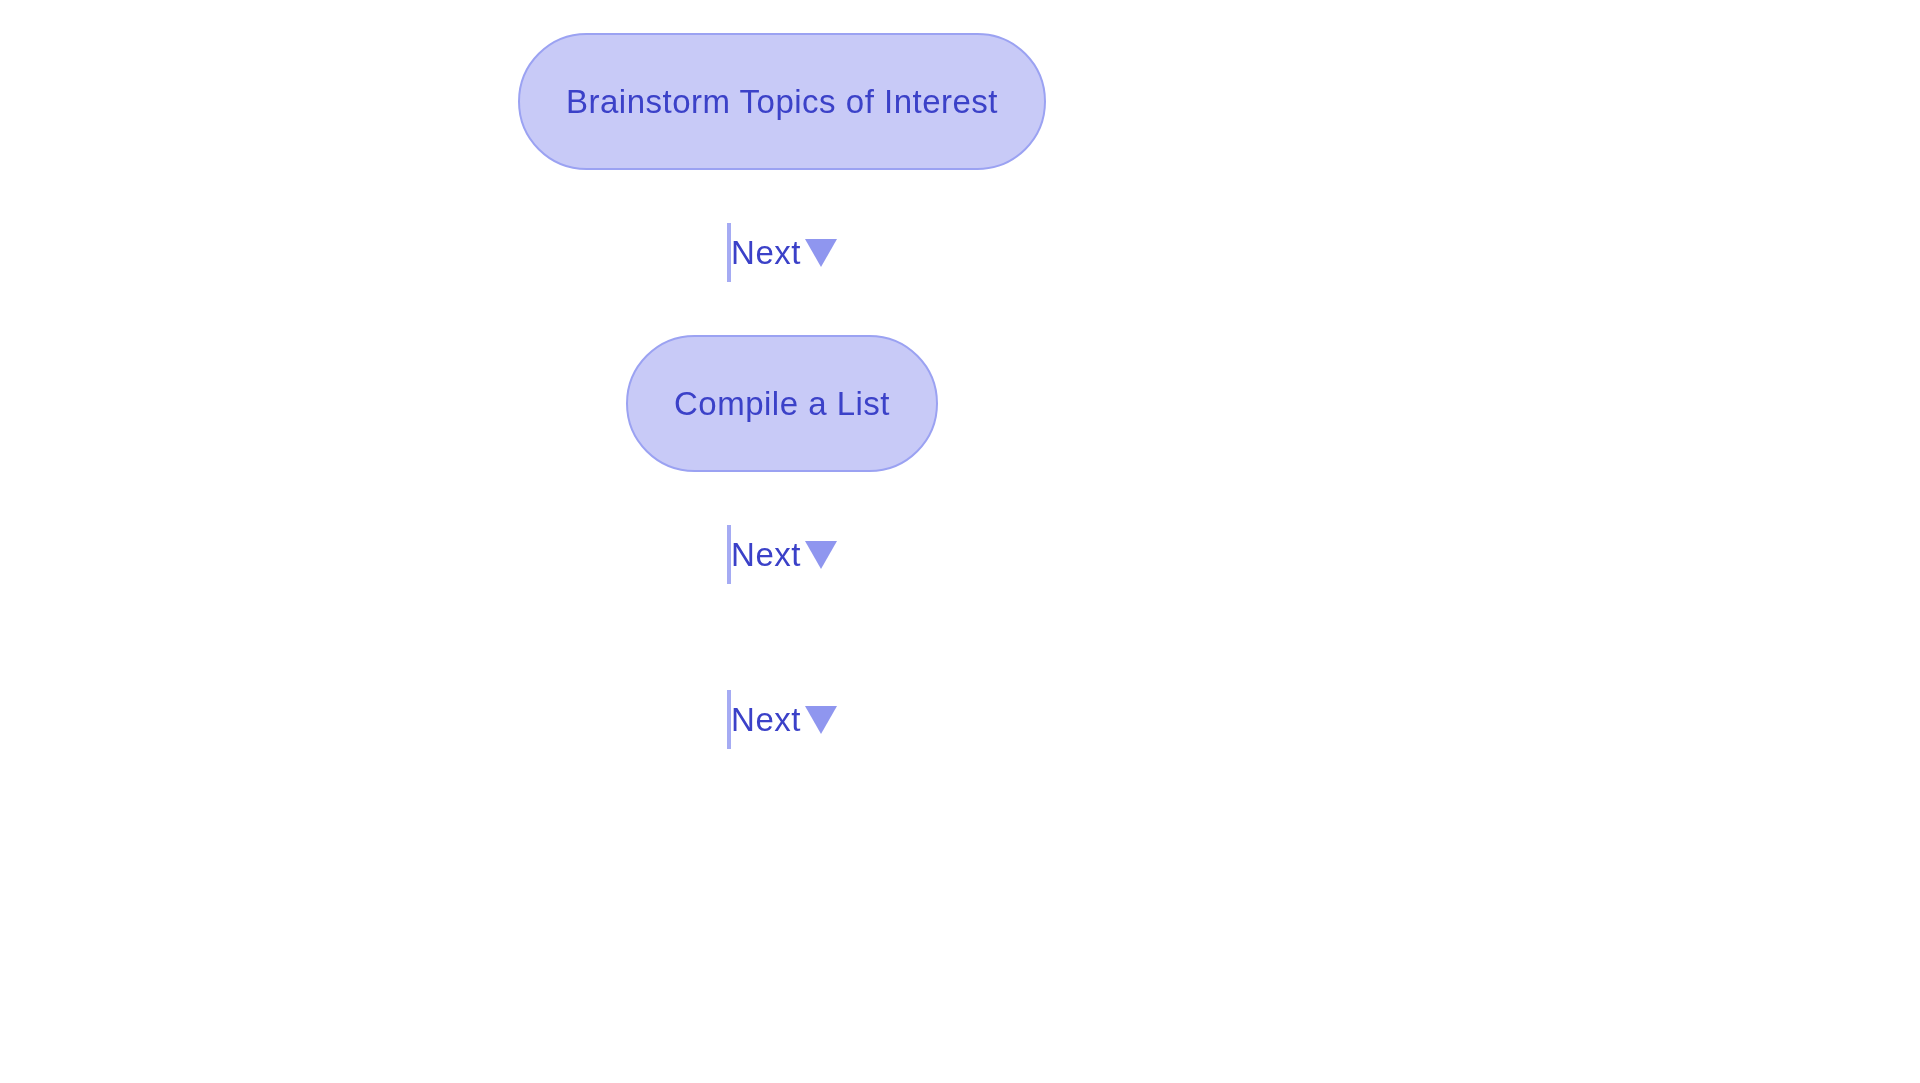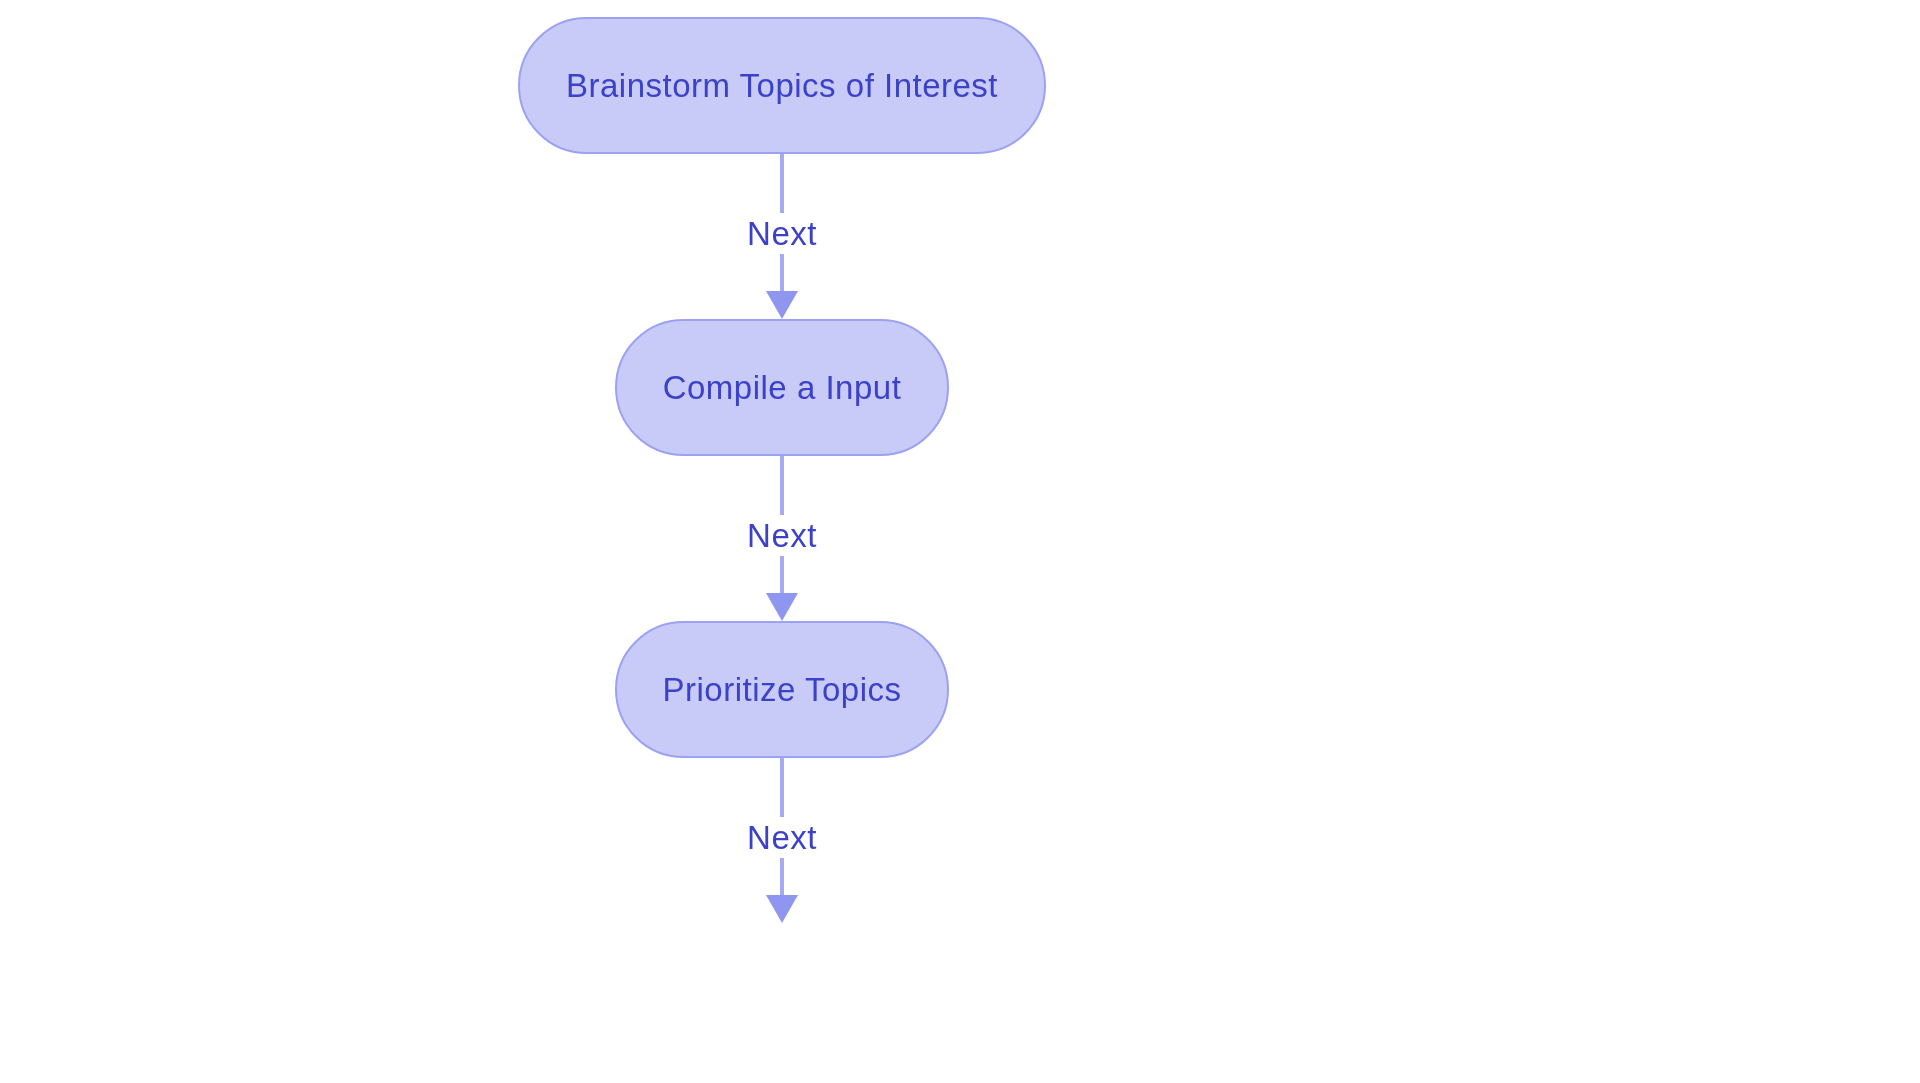--- a/index.html
+++ b/index.html
@@ -22,42 +22,42 @@
     background: var(--canvas-bg);
     overflow: hidden;
     font-family: "Liberation Sans", "DejaVu Sans", sans-serif;
   }
   .flowchart {
     width: 1564px;
     height: 1083px;
     display: flex;
     flex-direction: column;
     align-items: center;
-    padding-top: 17px;
+    padding-top: 33px;
   }
   .flow-node {
     height: 137px;
     min-width: 220px;
     padding: 0 46px;
     border-radius: 68.5px;
     background: var(--node-fill);
     border: 2px solid var(--node-border);
     color: var(--node-text);
     font-size: 33px;
     letter-spacing: 0.5px;
     display: flex;
     align-items: center;
     justify-content: center;
     white-space: nowrap;
     flex: 0 0 auto;
   }
   .connector {
     height: 165px;
     display: flex;
-    flex-direction: column;
+    flex-direction: row;
     align-items: center;
     flex: 0 0 auto;
   }
   .conn-line {
     width: 4px;
     background: var(--connector-line);
     flex: 0 0 auto;
   }
   .conn-line.seg-top { height: 59px; }
   .conn-line.seg-bottom { flex: 1 1 auto; width: 4px; }
@@ -84,30 +84,29 @@
 
   <div class="flow-node">Brainstorm Topics of Interest</div>
 
   <div class="connector">
     <div class="conn-line seg-top"></div>
     <div class="edge-label">Next</div>
     <div class="conn-line seg-bottom"></div>
     <div class="arrowhead"></div>
   </div>
 
-  <div class="flow-node">Compile a Input</div>
+  <div class="flow-node">Compile a List</div>
 
   <div class="connector">
     <div class="conn-line seg-top"></div>
     <div class="edge-label">Next</div>
     <div class="conn-line seg-bottom"></div>
     <div class="arrowhead"></div>
   </div>
 
-  <div class="flow-node">Prioritize Topics</div>
 
   <div class="connector">
     <div class="conn-line seg-top"></div>
     <div class="edge-label">Next</div>
     <div class="conn-line seg-bottom"></div>
     <div class="arrowhead"></div>
   </div>
 
 
 </div>

